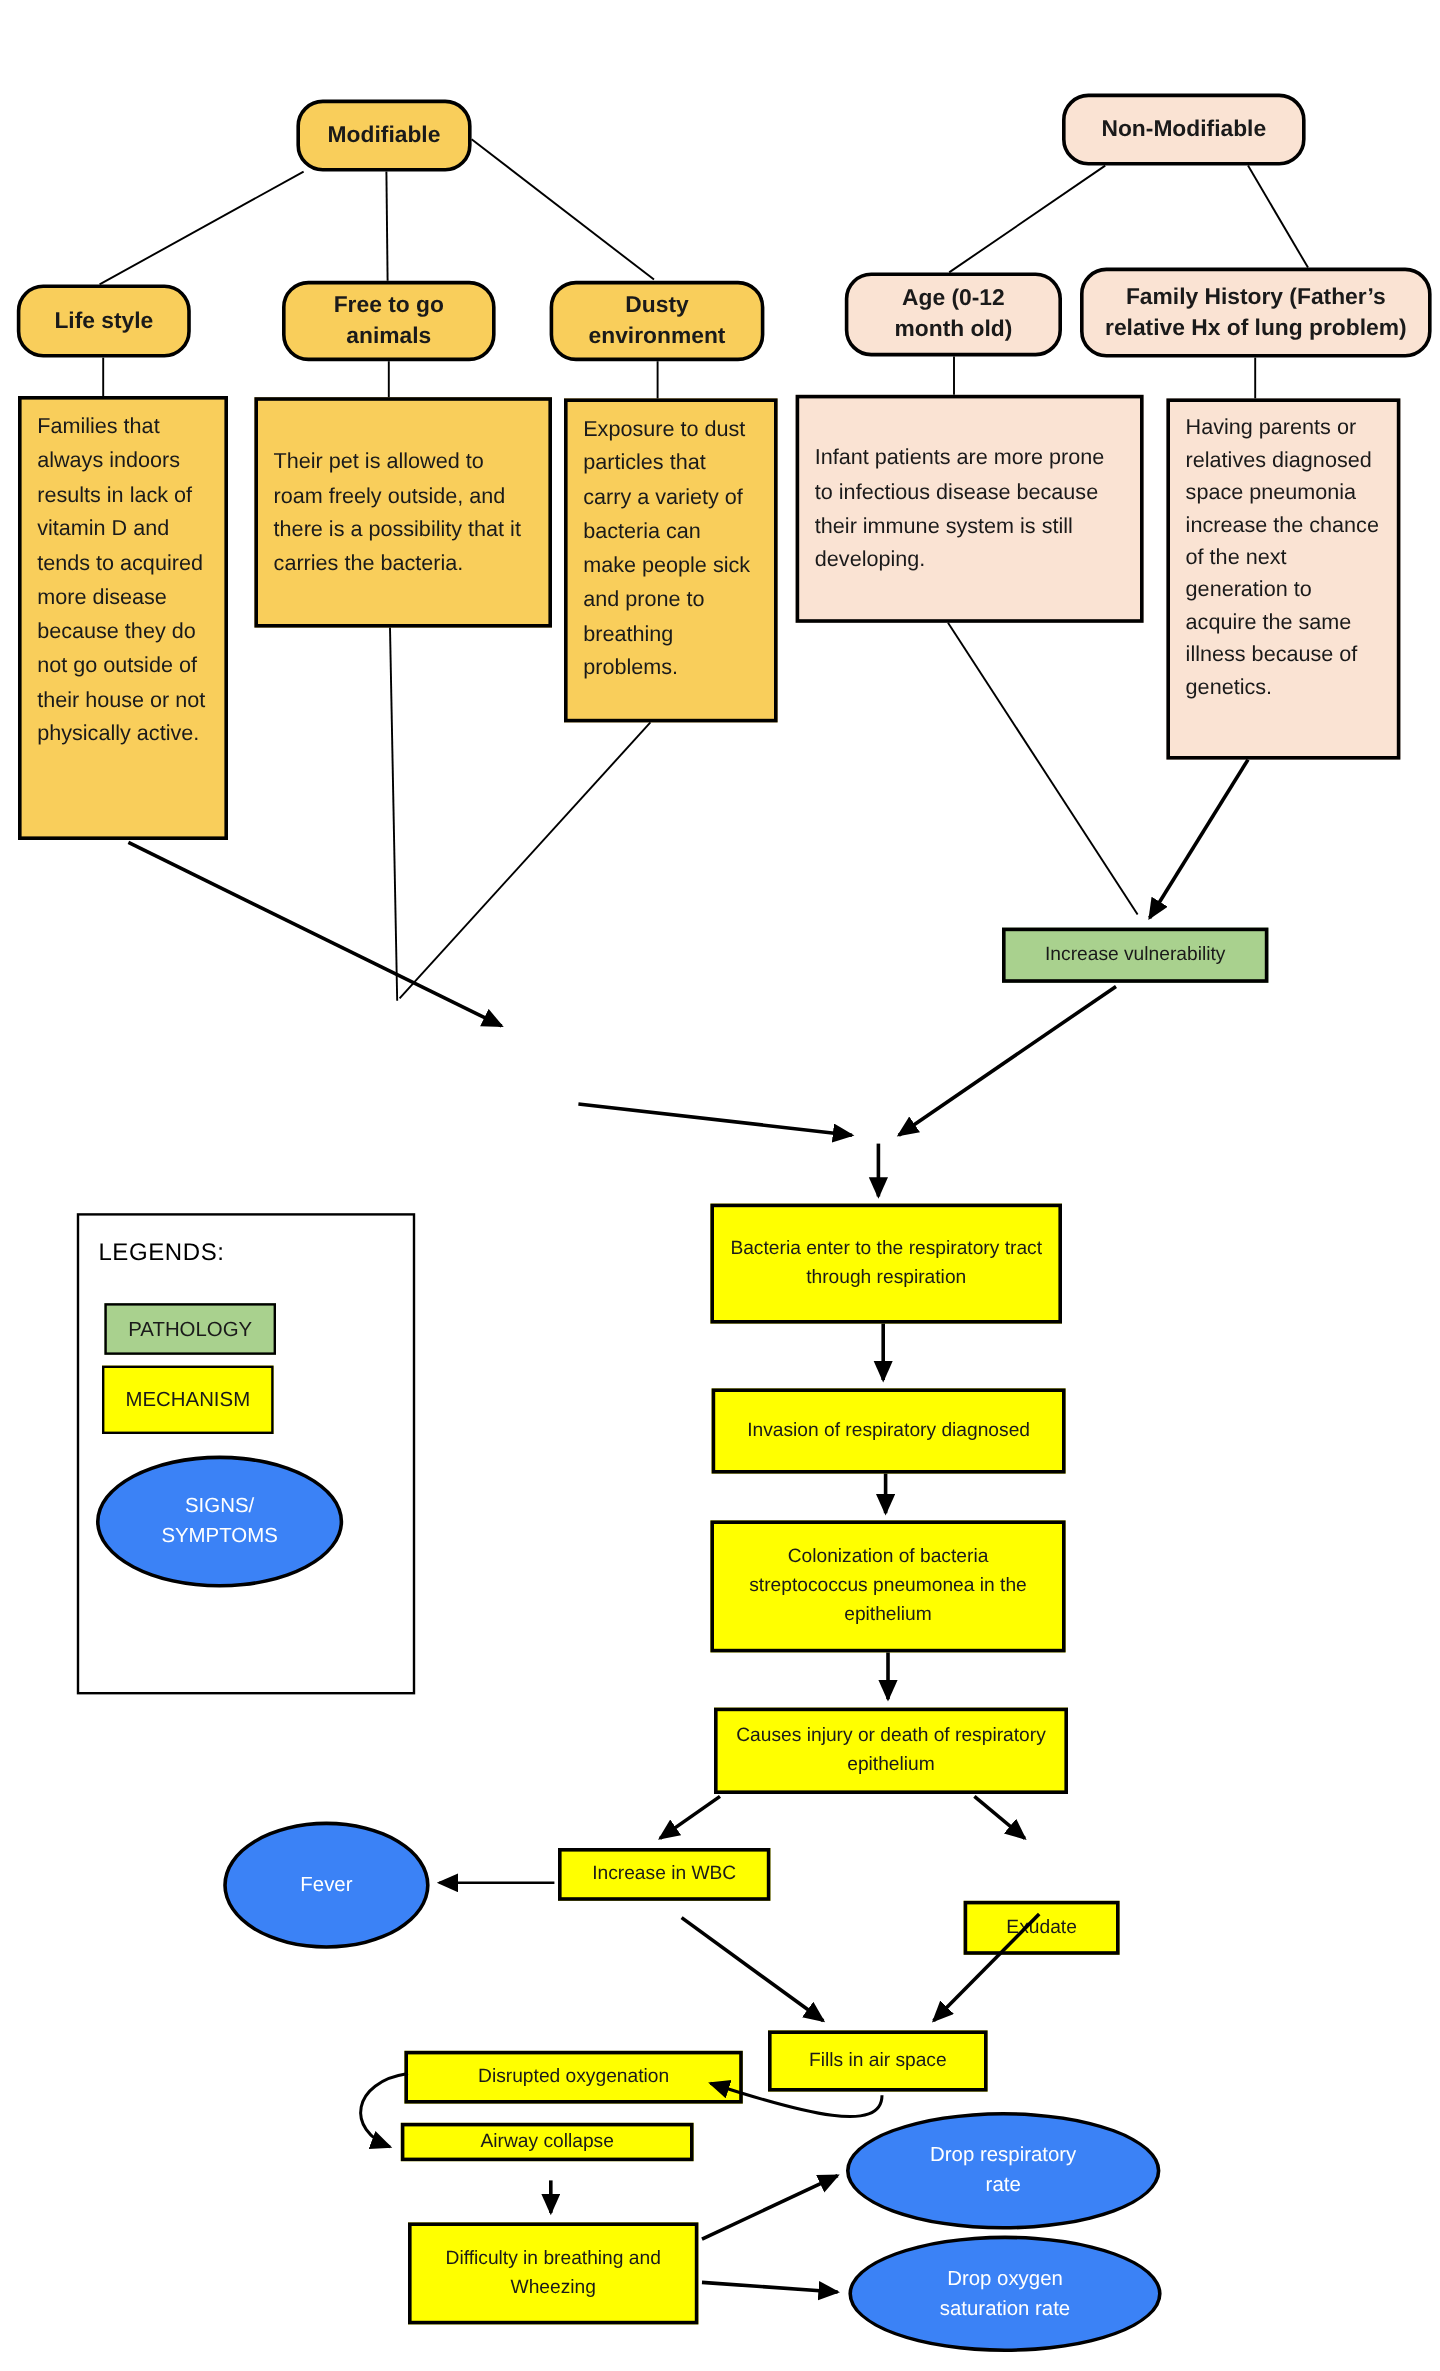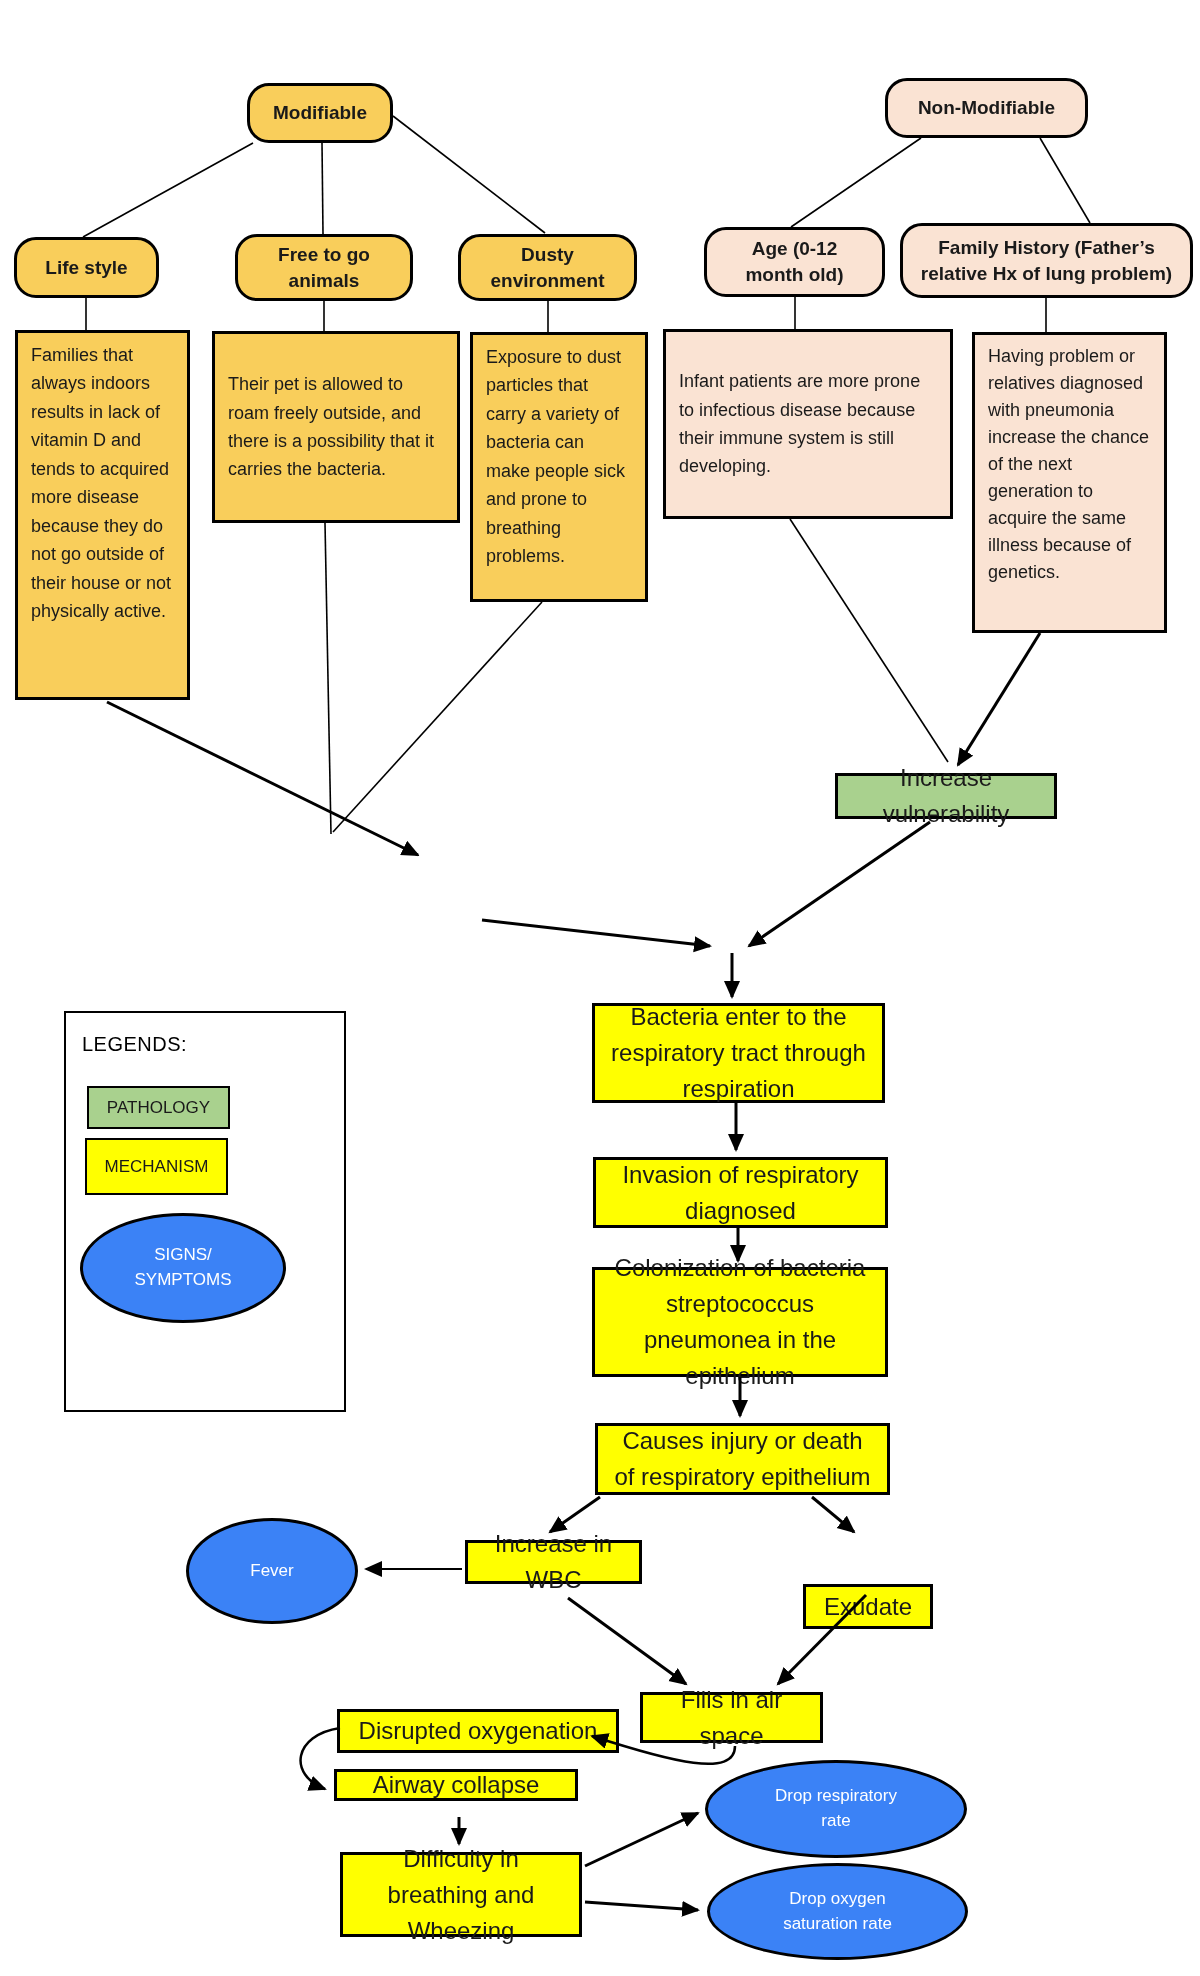--- a/index.html
+++ b/index.html
@@ -16,21 +16,21 @@
   .pink{background:#FAE3D3;}
   .green{background:#A9D18E;}
   .yellow{background:#FFFF00;}
   .hdr{font-weight:bold;font-size:19px;line-height:1.35;padding:2px 4px;border-radius:22px;}
   .desc{
     font-size:18px;line-height:1.58;align-items:flex-start;justify-content:flex-start;
     text-align:left;padding:8px 13px;white-space:normal;
   }
   .desc.vcenter{align-items:center;}
   .desc.tight{line-height:1.5;}
-  .mech{font-size:24px;line-height:1.5;padding:3px 13px;}
+  .mech{font-size:16px;line-height:1.5;padding:3px 13px;}
   .ellipse{
     border-radius:50%;background:#3b82f6;color:#ffffff;font-size:17px;line-height:1.45;
   }
   .ellipse .etext{display:block;white-space:pre-line;}
   .legend-box{
     position:absolute;box-sizing:border-box;border:2px solid #000;background:#fff;
   }
   .legend-title{
     position:absolute;font-size:20px;color:#000;letter-spacing:0.5px;
   }
@@ -55,21 +55,21 @@
 environment</div>
     <div class="node pink hdr" style="left:704px;top:227px;width:181px;height:70px">Age (0-12
 month old)</div>
     <div class="node pink hdr" style="left:900px;top:223px;width:293px;height:75px;padding:2px">Family History (Father’s
 relative Hx of lung problem)</div>
 
     <div class="node gold desc" style="left:15px;top:330px;width:175px;height:370px">Families that always indoors results in lack of vitamin D and tends to acquired more disease because they do not go outside of their house or not physically active.</div>
     <div class="node gold desc vcenter" style="left:212px;top:331px;width:248px;height:192px">Their pet is allowed to roam freely outside, and there is a possibility that it carries the bacteria.</div>
     <div class="node gold desc" style="left:470px;top:332px;width:178px;height:270px">Exposure to dust particles that carry a variety of bacteria can make people sick and prone to breathing problems.</div>
     <div class="node pink desc vcenter" style="left:663px;top:329px;width:290px;height:190px">Infant patients are more prone to infectious disease because their immune system is still developing.</div>
-    <div class="node pink desc tight" style="left:972px;top:332px;width:195px;height:301px">Having problem or relatives diagnosed with pneumonia increase the chance of the next generation to acquire the same illness because of genetics.</div>
+    <div class="node pink desc tight" style="left:972px;top:332px;width:195px;height:301px">Having parents or relatives diagnosed space pneumonia increase the chance of the next generation to acquire the same illness because of genetics.</div>
 
     <div class="node green mech" style="left:835px;top:773px;width:222px;height:46px">Increase vulnerability</div>
 
     <div class="node yellow mech" style="left:592px;top:1003px;width:293px;height:100px">Bacteria enter to the respiratory tract through respiration</div>
     <div class="node yellow mech" style="left:593px;top:1157px;width:295px;height:71px">Invasion of respiratory diagnosed</div>
     <div class="node yellow mech" style="left:592px;top:1267px;width:296px;height:110px">Colonization of bacteria streptococcus pneumonea in the epithelium</div>
     <div class="node yellow mech" style="left:595px;top:1423px;width:295px;height:72px">Causes injury or death of respiratory epithelium</div>
     <div class="node yellow mech" style="left:465px;top:1540px;width:177px;height:44px">Increase in WBC</div>
     <div class="node yellow mech" style="left:803px;top:1584px;width:130px;height:45px">Exudate</div>
     <div class="node yellow mech" style="left:640px;top:1692px;width:183px;height:51px">Fills in air space</div>

